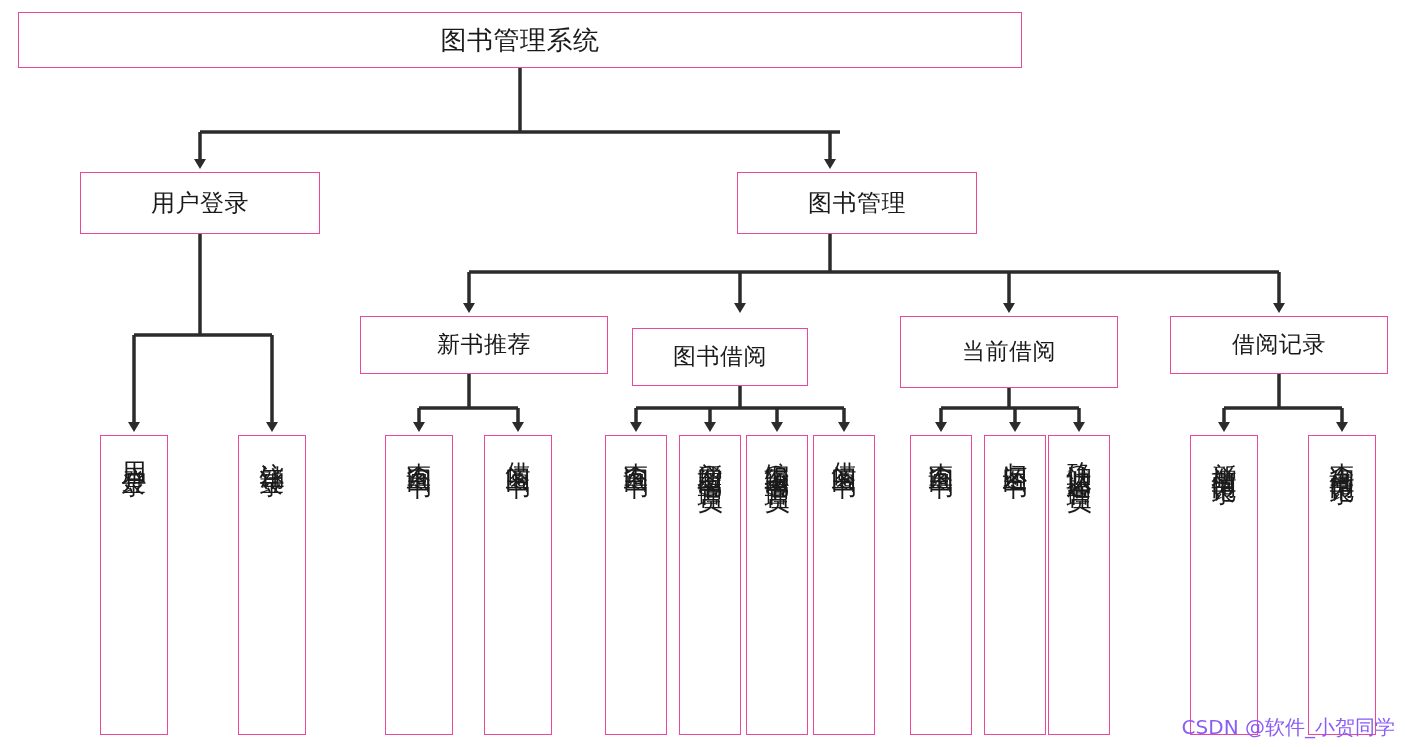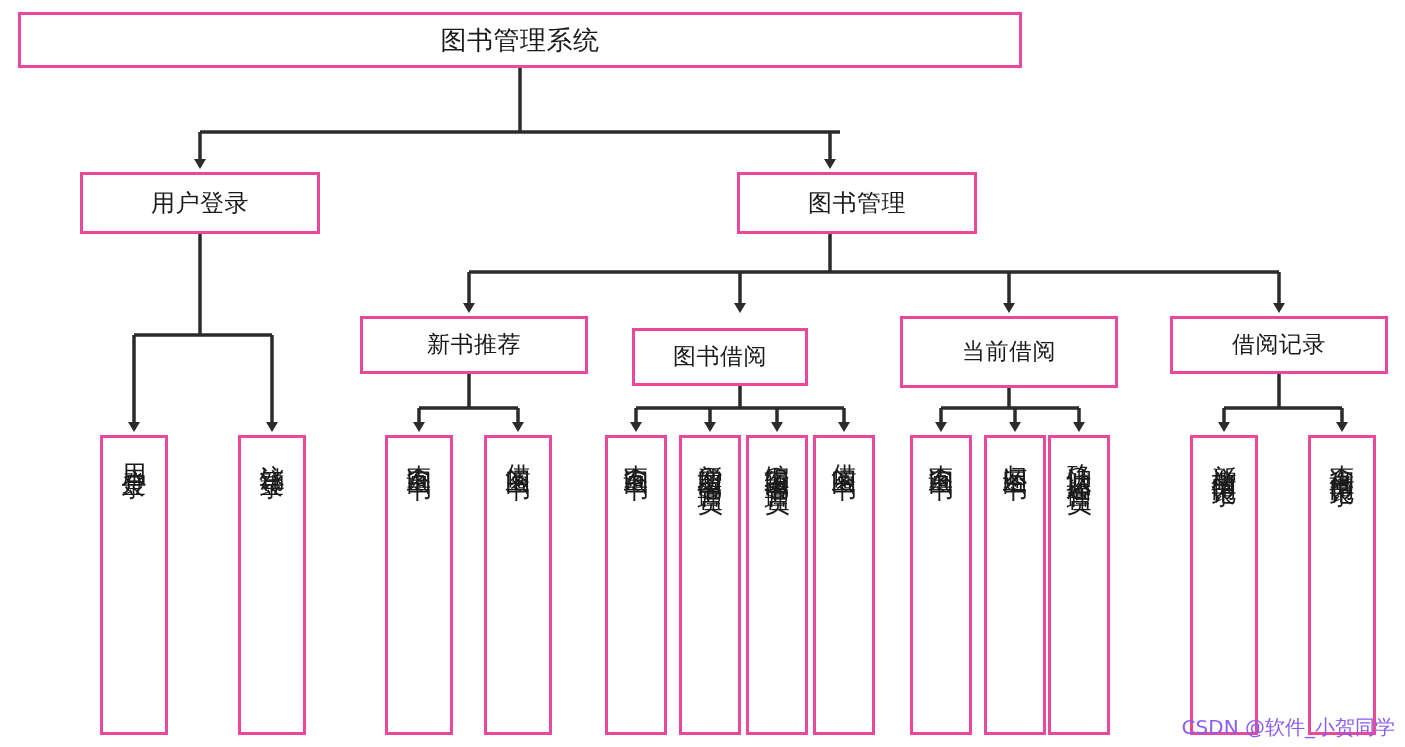--- a/index.html
+++ b/index.html
@@ -20,21 +20,21 @@
     left: 0;
     top: 0;
     width: 1405px;
     height: 747px;
     pointer-events: none;
   }
   .node {
     position: absolute;
     box-sizing: border-box;
     background: #ffffff;
-    border: 3px solid #ec4899;
+    border: 1px solid #ec4899;
     display: flex;
     align-items: center;
     justify-content: center;
     z-index: 2;
   }
   .node-label {
     color: #1a1a1a;
     line-height: 1.18;
     white-space: pre;
     letter-spacing: 0.5px;
@@ -131,21 +131,21 @@
   </div>
 
   <div class="node lvl2" style="left:80px; top:172px; width:240px; height:62px;">
     <span class="node-label">用户登录</span>
   </div>
 
   <div class="node lvl2" style="left:710px; top:172px; width:240px; height:62px;margin-left:27px;">
     <span class="node-label">图书管理</span>
   </div>
 
-  <div class="node lvl3" style="left:360px; top:316px; width:228px; height:58px;">
+  <div class="node lvl3" style="left:360px; top:316px; width:248px; height:58px;">
     <span class="node-label">新书推荐</span>
   </div>
 
   <div class="node lvl3" style="left:632px; top:328px; width:176px; height:58px;">
     <span class="node-label">图书借阅</span>
   </div>
 
   <div class="node lvl3" style="left:900px; top:316px; width:218px; height:72px;">
     <span class="node-label">当前借阅</span>
   </div>

